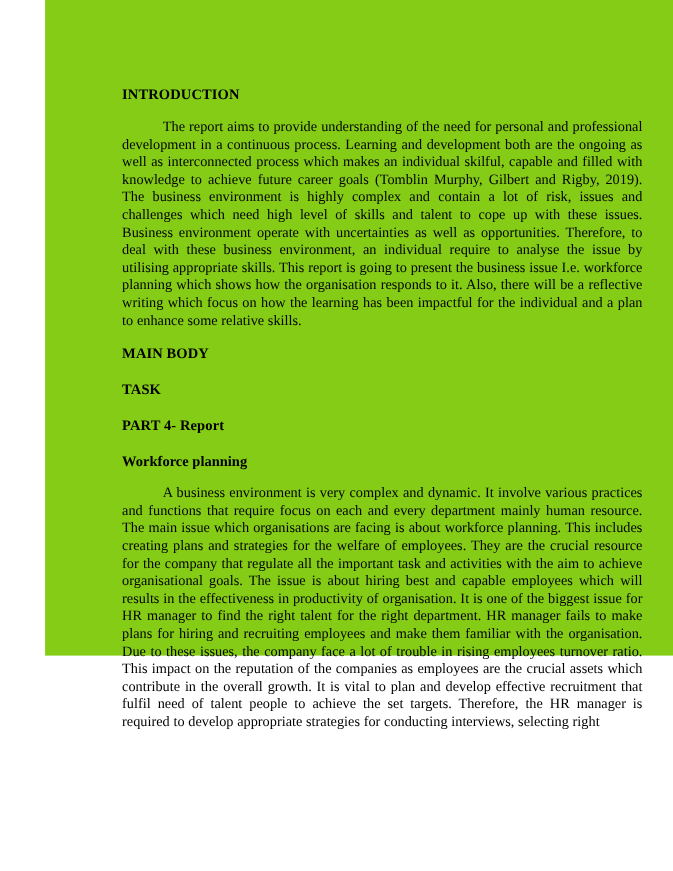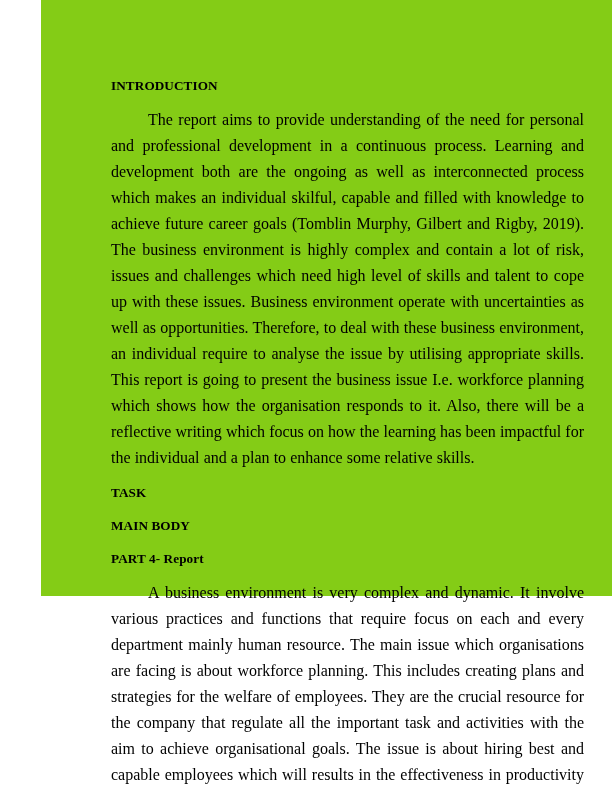--- a/index.html
+++ b/index.html
@@ -38,45 +38,46 @@
     text-align: left;
   }
   .heading-sub {
     font-weight: bold;
     font-size: 13.2px;
     line-height: 23.5px;
     margin: 0 0 9px 0;
     text-align: left;
   }
   .para {
-    font-size: 16px;
-    line-height: 26px;
+    font-size: 13px;
+    line-height: 16px;
     text-align: justify;
     text-justify: inter-word;
     margin: 0;
     text-indent: 37px;
     hyphens: none;
     word-spacing: 0.1px;
   }
   .gap-after-para { margin-bottom: 9.5px; }
   .gap-heading-block { margin-bottom: 9.5px; }
 </style>
 </head>
 <body>
 
 <div class="page">
   <div class="content">
 
     <h1 class="heading">INTRODUCTION</h1>
 
     <p class="para gap-after-para">The report aims to provide understanding of the need for personal and professional development in a continuous process. Learning and development both are the ongoing as well as interconnected process which makes an individual skilful, capable and filled with knowledge to achieve future career goals (Tomblin Murphy, Gilbert and Rigby, 2019). The business environment is highly complex and contain a lot of risk, issues and challenges which need high level of skills and talent to cope up with these issues. Business environment operate with uncertainties as well as opportunities. Therefore, to deal with these business environment, an individual require to analyse the issue by utilising appropriate skills. This report is going to present the business issue I.e. workforce planning which shows how  the organisation responds to it. Also, there will be a reflective writing which focus on  how the learning has been impactful for the individual and a plan to enhance some relative skills.</p>
 
+    <h2 class="heading gap-heading-block">MAIN BODY</h2>
+
     <h2 class="heading gap-heading-block">TASK</h2>
-
-    <h2 class="heading gap-heading-block">MAIN BODY</h2>
 
     <h2 class="heading gap-heading-block">PART 4- Report</h2>
 
+    <h3 class="heading-sub">Workforce planning</h3>
 
     <p class="para">A business environment is very complex and dynamic. It involve various practices and functions that require focus on each and every department mainly human resource. The main issue which organisations are facing is about workforce planning. This includes creating plans and strategies for the welfare of employees. They are the crucial resource for the company that regulate all the important task and activities with the aim to achieve organisational goals. The issue is about hiring best and capable employees which will results in the effectiveness in productivity of organisation. It is one of the biggest issue for HR manager  to find the right talent for the right department. HR manager fails to make plans for hiring and recruiting employees and make them familiar with the organisation. Due to these issues, the company face a lot of trouble in rising employees turnover ratio. This impact on the reputation of the companies as employees are the crucial assets which contribute in the overall growth. It is vital to plan and develop effective recruitment that fulfil need of talent people to achieve the set targets. Therefore, the HR manager is required to develop appropriate strategies for conducting interviews, selecting right</p>
 
   </div>
 </div>
 
 </body></html>

